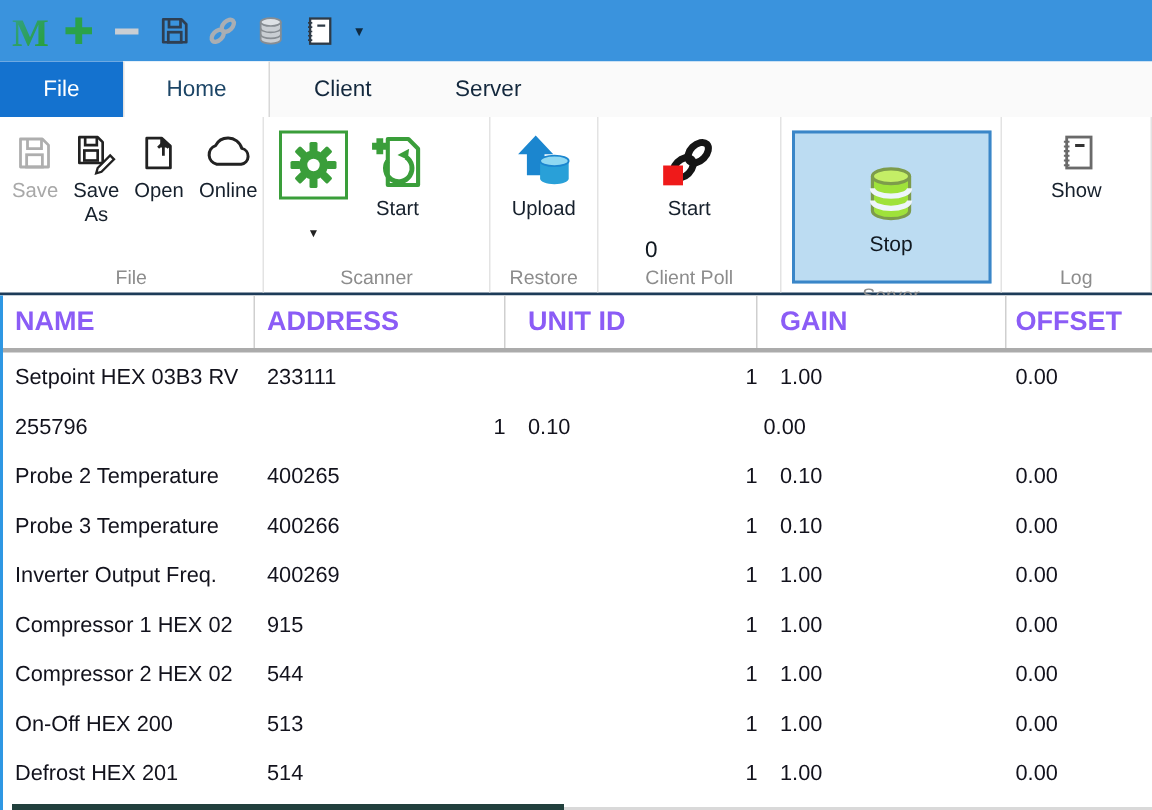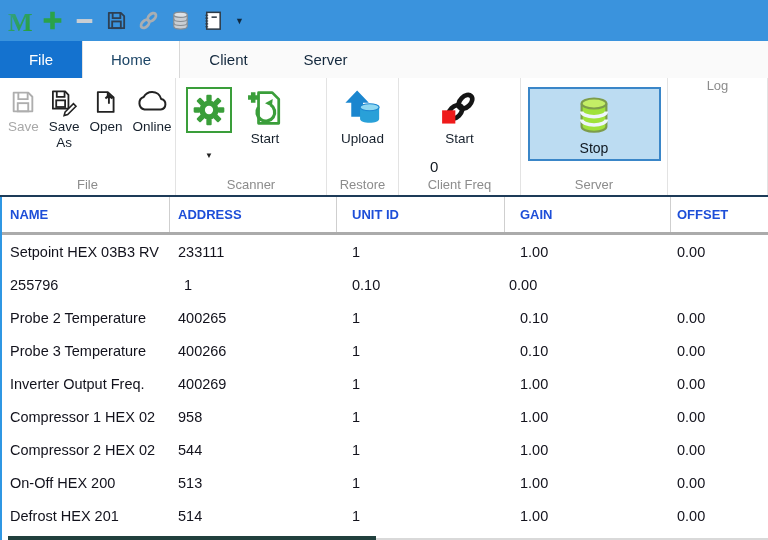--- a/index.html
+++ b/index.html
@@ -37,36 +37,36 @@
   .g-scanner{ width:151px; }
   .g-restore{ width:72px; }
   .g-cpoll  { width:122px; }
   .g-server { width:147px; }
   .g-log    { width:57px; flex:1; }
   .gear-btn { width:46px; height:46px; border:2px solid #3a9e3a; background:#fff;
               display:flex; align-items:center; justify-content:center; margin:4px 0 0 10px; }
   .gear-caret { font-size:8px; color:#222; text-align:center; width:46px; margin-left:10px;
                 margin-top:18px; }
   .scanner-col { display:flex; flex-direction:column; }
-  .stop-btn { width:133px; height:74px; margin:4px auto 0 auto; background:#bcdcf2;
+  .stop-btn { width:133px; height:102px; margin:4px auto 0 auto; background:#bcdcf2;
               border:2px solid #3a86c8; display:flex; flex-direction:column;
               align-items:center; justify-content:center; gap:2px; font-size:14px; color:#101820; }
   .restore-counter { position:absolute; left:430px; top:80px; font-size:15px; color:#101820; }
 
   
   .table-panel { position:relative; height:343px; border-left:2px solid #2f97e3; background:#fff; }
   .thead { display:flex; height:38px; align-items:center; border-bottom:3px solid #ababab; }
-  .th { font-weight:bold; font-size:13px; color:#1d4ed8; height:100%; display:flex;
+  .th { font-weight:bold; font-size:18px; color:#8b5cf6; height:100%; display:flex;
         align-items:center; border-right:1px solid #cfcfcf; overflow:hidden; white-space:nowrap; }
   .th:last-child { border-right:none; }
   .trow { display:flex; height:33px; align-items:center; font-size:14.5px; color:#12121c; }
   .td { overflow:hidden; white-space:nowrap; }
   .c-name   { width:168px; padding-left:8px; }
   .c-addr   { width:167px; padding-left:8px; }
-  .c-unit   { width:168px; padding-left:15px; }
+  .c-unit   { width:168px; padding-left:15px;text-align:right; }
   .c-gain   { width:166px; padding-left:15px; }
   .c-offset { flex:1;      padding-left:6px; }
   .bottom-strip-dark  { position:absolute; bottom:0; left:6px;  width:368px; height:4px; background:#21403d; }
   .bottom-strip-light { position:absolute; bottom:0; left:374px; right:0; height:2px; background:#d9d9d9; }
 </style>
 </head>
 <body>
 
 <div class="app">
 
@@ -228,39 +228,49 @@
           <svg width="44" height="42" viewBox="0 0 27 27">
             <g fill="none" stroke="#151515" stroke-width="3">
               <ellipse cx="17" cy="9.5" rx="5.2" ry="3.4" transform="rotate(-45 17 9.5)"></ellipse>
               <ellipse cx="10.5" cy="16" rx="5.2" ry="3.4" transform="rotate(-45 10.5 16)"></ellipse>
             </g>
             <rect x="2" y="15" width="8.5" height="8.5" fill="#ef1a1a"></rect>
           </svg>
           <span class="lbl">Start</span>
         </div>
       </div>
-      <div class="rgroup-label">Client Freq</div>
+      <div class="rgroup-label">Client Poll</div>
     </div>
 
     <div class="rgroup g-server">
       <div class="rgroup-content">
         <div class="stop-btn">
           <svg width="46" height="46" viewBox="0 0 26 26">
             <path d="M6 6.5v13c0 1.66 3.13 3 7 3s7-1.34 7-3v-13" fill="#9fe23a" stroke="#7d9c4b" stroke-width="1.2"></path>
             <ellipse cx="13" cy="6.5" rx="7" ry="2.8" fill="#c4ee66" stroke="#7d9c4b" stroke-width="1.2"></ellipse>
             <path d="M6 11c0 1.66 3.13 3 7 3s7-1.34 7-3" fill="none" stroke="#eef5fb" stroke-width="2"></path>
             <path d="M6 15.6c0 1.66 3.13 3 7 3s7-1.34 7-3" fill="none" stroke="#eef5fb" stroke-width="2"></path>
           </svg>
           <span class="lbl">Stop</span>
         </div>
       </div>
       <div class="rgroup-label">Server</div>
     </div>
 
     <div class="rgroup g-log">
+      <div class="rgroup-content" style="justify-content:center">
+        <div class="rbtn">
+          <svg width="30" height="30" viewBox="0 0 24 24">
+            <rect x="6.5" y="3.5" width="13" height="16.5" fill="#fff" stroke="#6a6a6a" stroke-width="1.5"></rect>
+            <path d="M5 6h3M5 8.5h3M5 11h3M5 13.5h3M5 16h3M5 18.5h3" stroke="#6a6a6a" stroke-width="1.1"></path>
+            <path d="M11 8h5" stroke="#333" stroke-width="1.6"></path>
+          </svg>
+          <span class="lbl">Show</span>
+        </div>
+      </div>
       <div class="rgroup-label">Log</div>
     </div>
   </div>
 
   <div class="table-panel">
     <div class="thead">
       <div class="th c-name">NAME</div>
       <div class="th c-addr">ADDRESS</div>
       <div class="th c-unit">UNIT ID</div>
       <div class="th c-gain">GAIN</div>
@@ -296,21 +306,21 @@
     </div>
     <div class="trow">
       <div class="td c-name">Inverter Output Freq.</div>
       <div class="td c-addr">400269</div>
       <div class="td c-unit">1</div>
       <div class="td c-gain">1.00</div>
       <div class="td c-offset">0.00</div>
     </div>
     <div class="trow">
       <div class="td c-name">Compressor 1  HEX 02</div>
-      <div class="td c-addr">958</div>
+      <div class="td c-addr">915</div>
       <div class="td c-unit">1</div>
       <div class="td c-gain">1.00</div>
       <div class="td c-offset">0.00</div>
     </div>
     <div class="trow">
       <div class="td c-name">Compressor 2 HEX 02</div>
       <div class="td c-addr">544</div>
       <div class="td c-unit">1</div>
       <div class="td c-gain">1.00</div>
       <div class="td c-offset">0.00</div>

